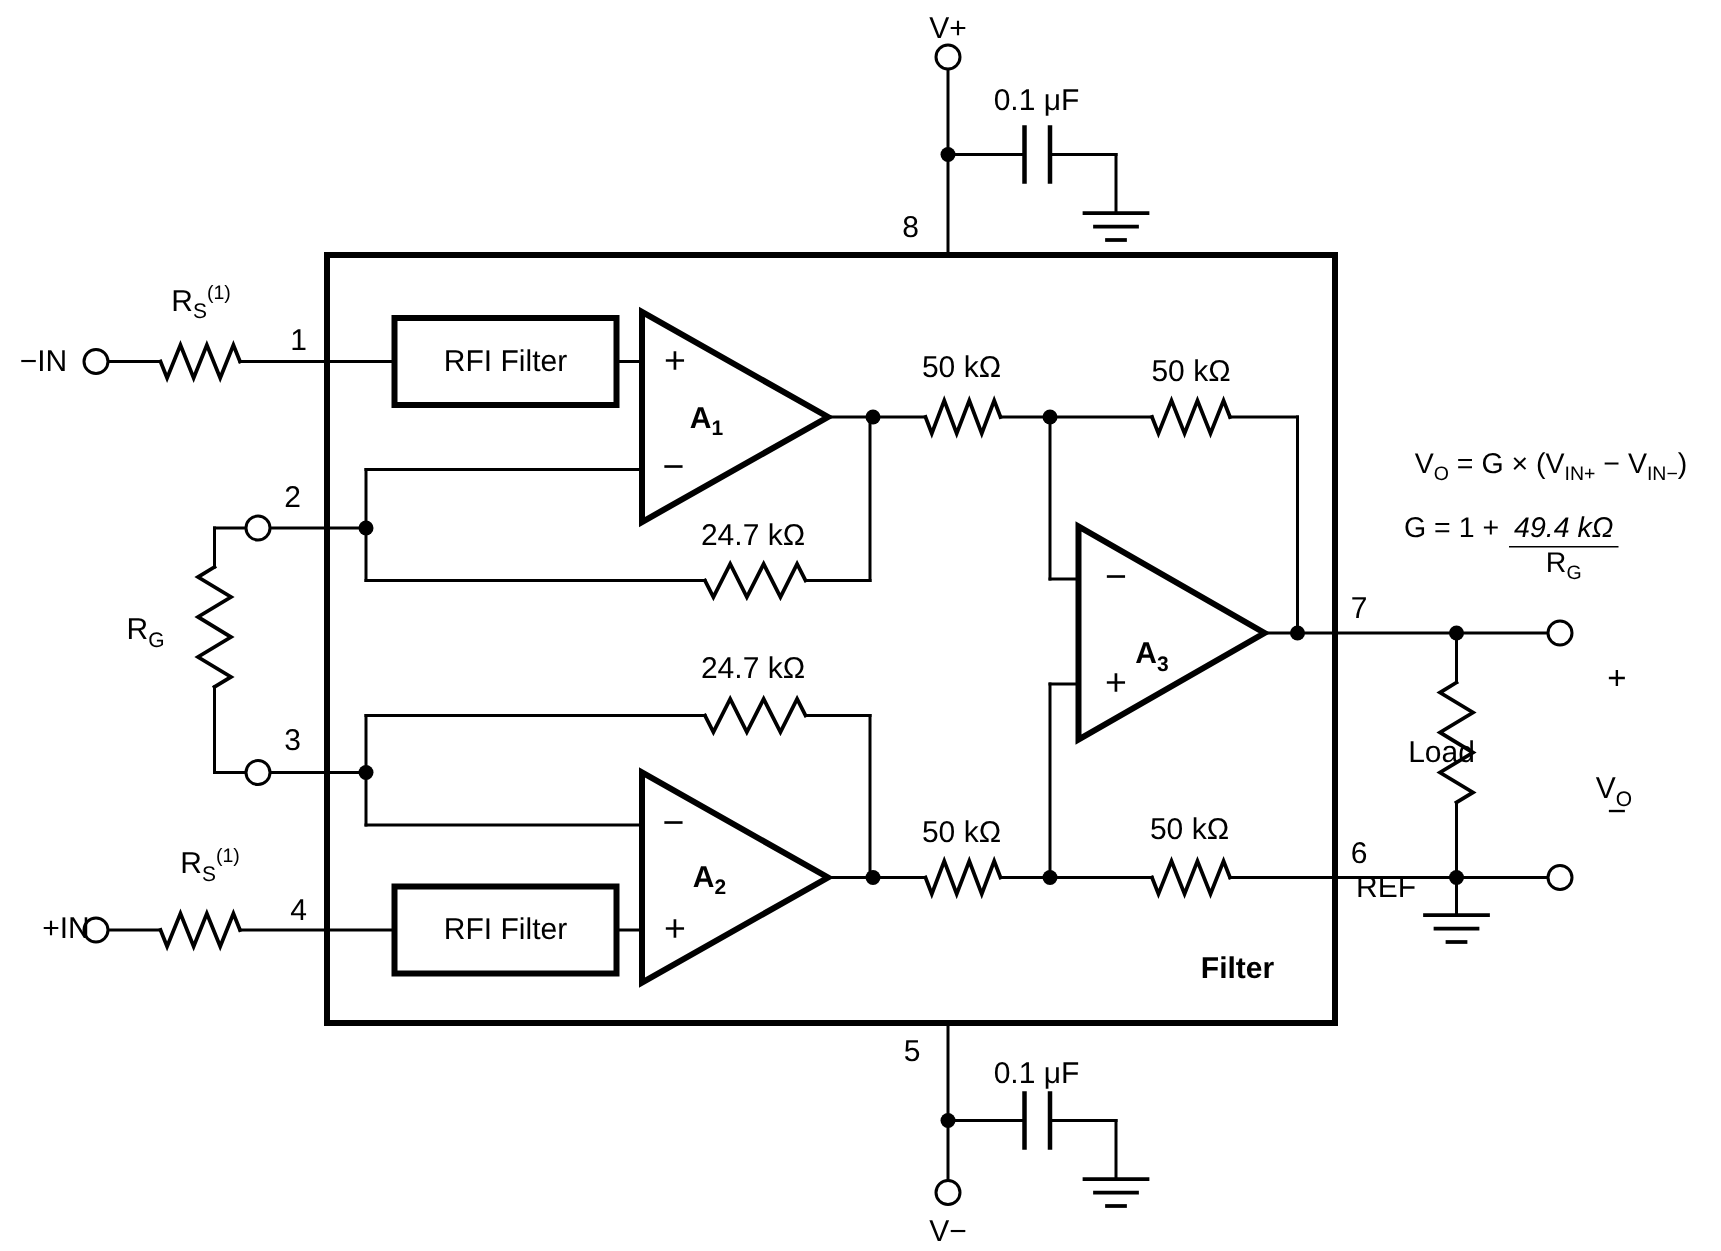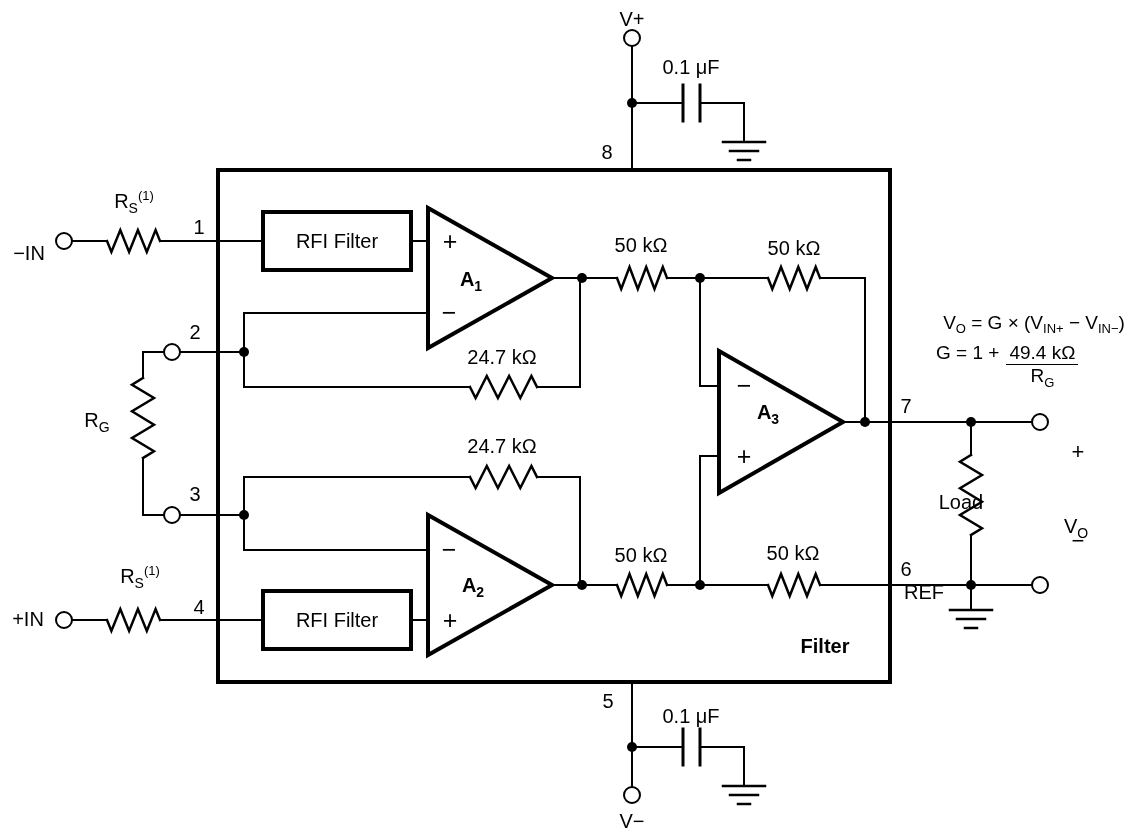--- a/index.html
+++ b/index.html
@@ -13,21 +13,21 @@
     font-size:20px; line-height:1; white-space:nowrap; color:#000;
   }
   .lbl sub { font-size:14px; line-height:0; }
   .lbl sup { font-size:13px; line-height:0; }
   .bold { font-weight:bold;text-align:center; }
   .sign { font-size:25px; }
   .eq { font-size:19px; }
   .eq sub { font-size:13px; }
   .eq-gain { display:flex; align-items:flex-start; gap:7px; transform:translate(0,-50%); }
   .frac { display:inline-flex; flex-direction:column; align-items:center; }
-  .frac .num { padding:0 3px 2px 3px; border-bottom:1.6px solid #000; }
+  .frac .num { padding:0 3px 2px 3px; border-bottom:1.6px solid #000;font-style:italic; }
   .frac .den { padding-top:1px; }
 </style>
 </head>
 <body>
 
 <div class="stage">
 
   <svg width="1147" height="834" viewBox="0 0 1147 834">
     <g fill="none" stroke="#000" stroke-width="2" stroke-linecap="square">
 
@@ -189,33 +189,33 @@
   <div class="lbl" style="left:607px;top:152px">8</div>
   <div class="lbl" style="left:608px;top:701px">5</div>
   <div class="lbl" style="left:199px;top:227px">1</div>
   <div class="lbl" style="left:195px;top:332px">2</div>
   <div class="lbl" style="left:195px;top:494px">3</div>
   <div class="lbl" style="left:199px;top:607px">4</div>
   <div class="lbl" style="left:906px;top:406px">7</div>
   <div class="lbl" style="left:906px;top:569px">6</div>
   <div class="lbl" style="left:924px;top:592px">REF</div>
 
-  <div class="lbl" style="left:29px;top:253px">−IN</div>
-  <div class="lbl" style="left:28px;top:619px">+IN</div>
+  <div class="lbl" style="left:29px;top:241px">−IN</div>
+  <div class="lbl" style="left:44px;top:619px">+IN</div>
 
   <div class="lbl" style="left:134px;top:201px"><span>R</span><sub>S</sub><sup>(1)</sup></div>
   <div class="lbl" style="left:140px;top:576px"><span>R</span><sub>S</sub><sup>(1)</sup></div>
   <div class="lbl" style="left:97px;top:420px"><span>R</span><sub>G</sub></div>
 
   <div class="lbl" style="left:337px;top:241px">RFI Filter</div>
   <div class="lbl" style="left:337px;top:620px">RFI Filter</div>
 
   <div class="lbl bold" style="left:471px;top:279px"><span>A</span><sub>1</sub></div>
   <div class="lbl bold" style="left:473px;top:585px"><span>A</span><sub>2</sub></div>
-  <div class="lbl bold" style="left:768px;top:412px"><span>A</span><sub>3</sub></div>
+  <div class="lbl bold" style="left:768px;top:436px"><span>A</span><sub>3</sub></div>
 
   <div class="lbl sign" style="left:450px;top:241px">+</div>
   <div class="lbl sign" style="left:449px;top:312px">−</div>
   <div class="lbl sign" style="left:449px;top:549px">−</div>
   <div class="lbl sign" style="left:450px;top:620px">+</div>
   <div class="lbl sign" style="left:744px;top:385px">−</div>
   <div class="lbl sign" style="left:744px;top:456px">+</div>
 
   <div class="lbl" style="left:502px;top:357px">24.7 kΩ</div>
   <div class="lbl" style="left:502px;top:446px">24.7 kΩ</div>
@@ -224,21 +224,21 @@
   <div class="lbl" style="left:641px;top:555px">50 kΩ</div>
   <div class="lbl" style="left:793px;top:553px">50 kΩ</div>
 
   <div class="lbl" style="left:961px;top:502px">Load</div>
   <div class="lbl bold" style="left:825px;top:646px">Filter</div>
 
   <div class="lbl" style="left:1078px;top:452px;font-size:22px">+</div>
   <div class="lbl" style="left:1076px;top:526px"><span>V</span><sub>O</sub></div>
   <div class="lbl" style="left:1078px;top:541px;font-size:22px">−</div>
 
-  <div class="lbl eq" style="left:1034px;top:322px"><span>V</span><sub>O</sub><span> = G × (V</span><sub>IN+</sub><span> − V</span><sub>IN−</sub><span>)</span></div>
+  <div class="lbl eq" style="left:1034px;top:310px"><span>V</span><sub>O</sub><span> = G × (V</span><sub>IN+</sub><span> − V</span><sub>IN−</sub><span>)</span></div>
 
   <div class="lbl eq eq-gain" style="left:936px;top:364px;transform:translate(0,-50%)">
     <span>G = 1 +</span>
     <span class="frac">
       <span class="num">49.4 kΩ</span>
       <span class="den"><span>R</span><sub>G</sub></span>
     </span>
   </div>
 
 </div>

